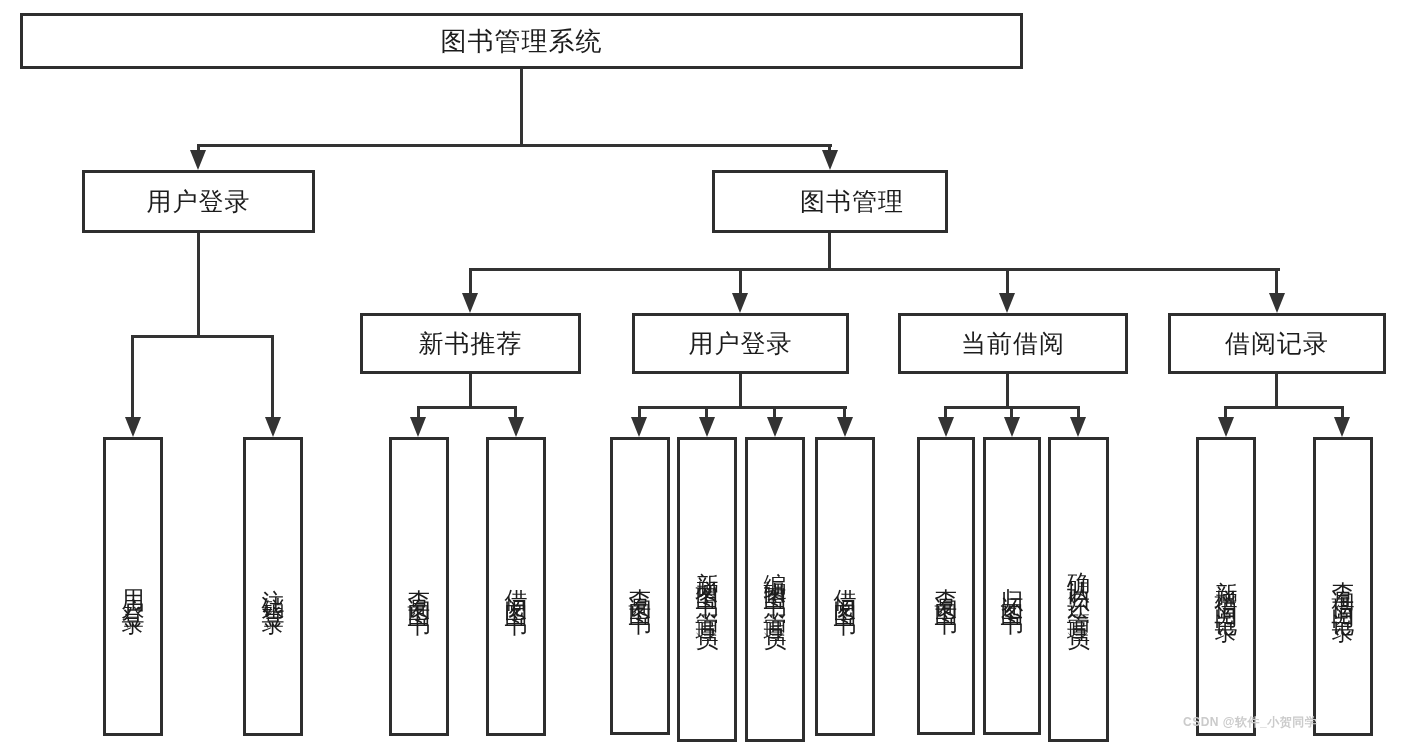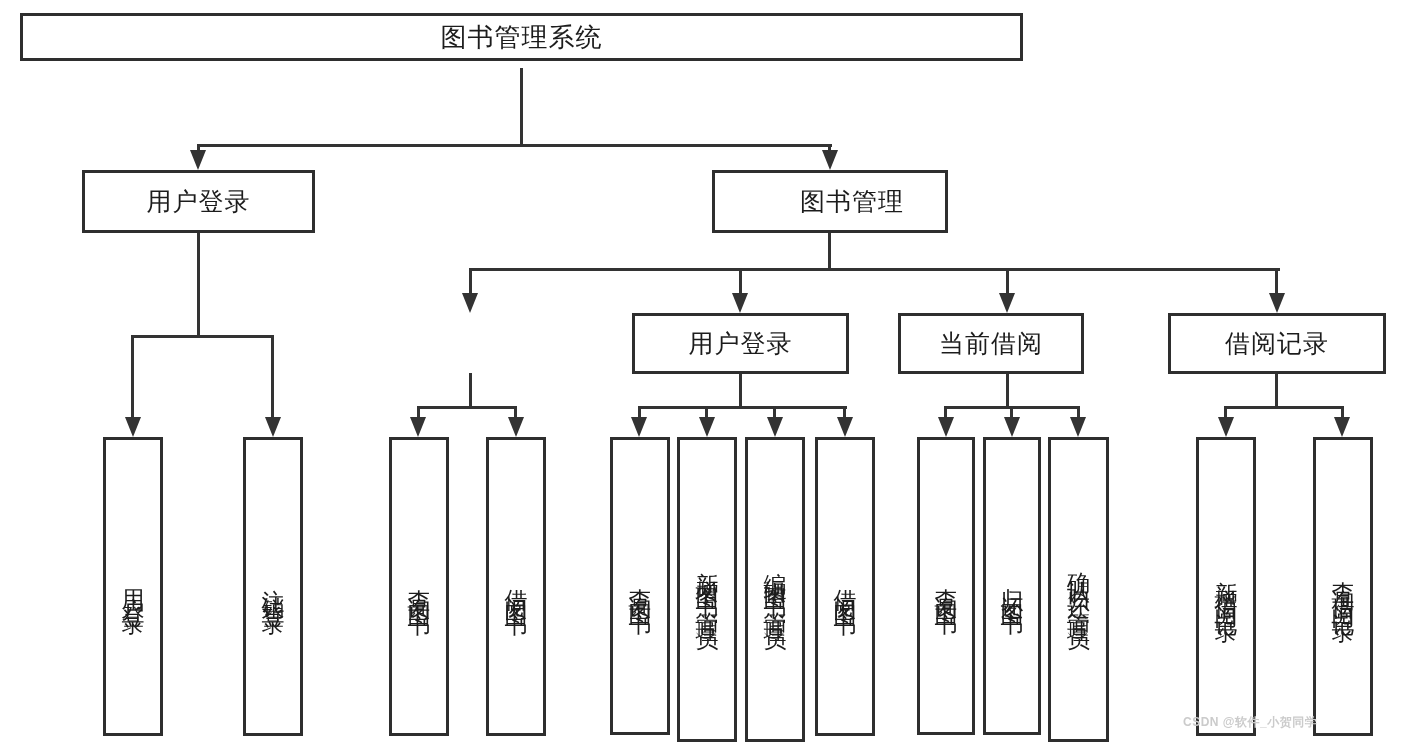--- a/index.html
+++ b/index.html
@@ -94,35 +94,38 @@
   <div class="vl" style="left:1077px;top:406px;width:3px;height:13px;"></div>
   <div class="ar" style="left:1070px;top:417px;"></div>
 
   <div class="vl" style="left:1275px;top:373px;width:3px;height:33px;"></div>
   <div class="hl" style="left:1224px;top:406px;width:120px;height:3px;"></div>
   <div class="vl" style="left:1224px;top:406px;width:3px;height:13px;"></div>
   <div class="ar" style="left:1218px;top:417px;"></div>
   <div class="vl" style="left:1341px;top:406px;width:3px;height:13px;"></div>
   <div class="ar" style="left:1334px;top:417px;"></div>
 
-  <div class="node root" style="left:20px;top:13px;width:1003px;height:48px;">
+  <div class="node root" style="left:20px;top:13px;width:1003px;height:56px;">
     <span class="hlabel">图书管理系统</span>
   </div>
 
   <div class="node" style="left:82px;top:170px;width:233px;height:63px;">
     <span class="hlabel">用户登录</span>
   </div>
   <div class="node" style="left:712px;top:170px;width:236px;height:63px;padding-left:44px;">
     <span class="hlabel">图书管理</span>
   </div>
 
+  <div class="node" style="left:360px;top:313px;width:221px;height:61px;">
+    <span class="hlabel">新书推荐</span>
+  </div>
   <div class="node" style="left:632px;top:313px;width:217px;height:61px;">
     <span class="hlabel">用户登录</span>
   </div>
-  <div class="node" style="left:898px;top:313px;width:186px;height:61px;">
+  <div class="node" style="left:898px;top:313px;width:230px;height:61px;">
     <span class="hlabel">当前借阅</span>
   </div>
   <div class="node" style="left:1168px;top:313px;width:218px;height:61px;">
     <span class="hlabel">借阅记录</span>
   </div>
 
   <div class="node" style="left:103px;top:437px;width:60px;height:299px;">
     <span class="vlabel">用户登录</span>
   </div>
   <div class="node" style="left:243px;top:437px;width:60px;height:299px;">

